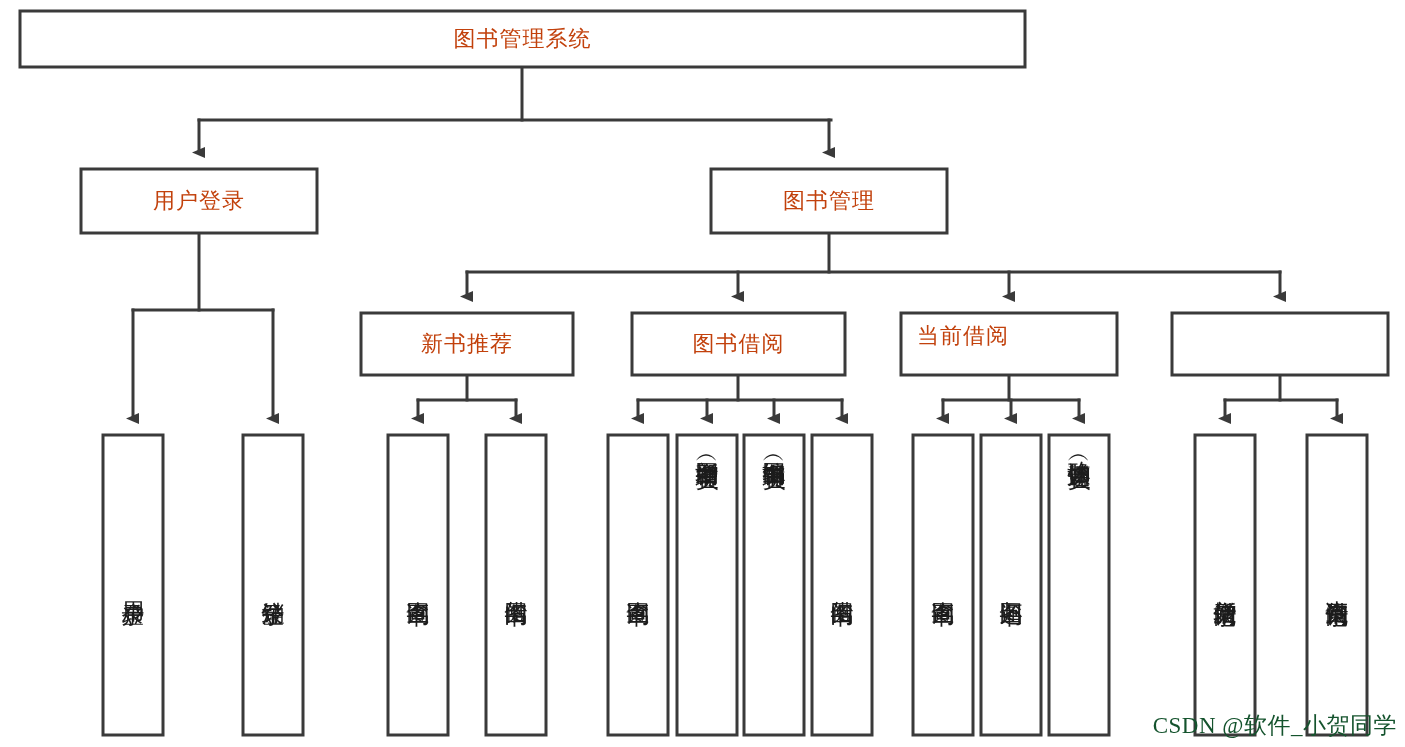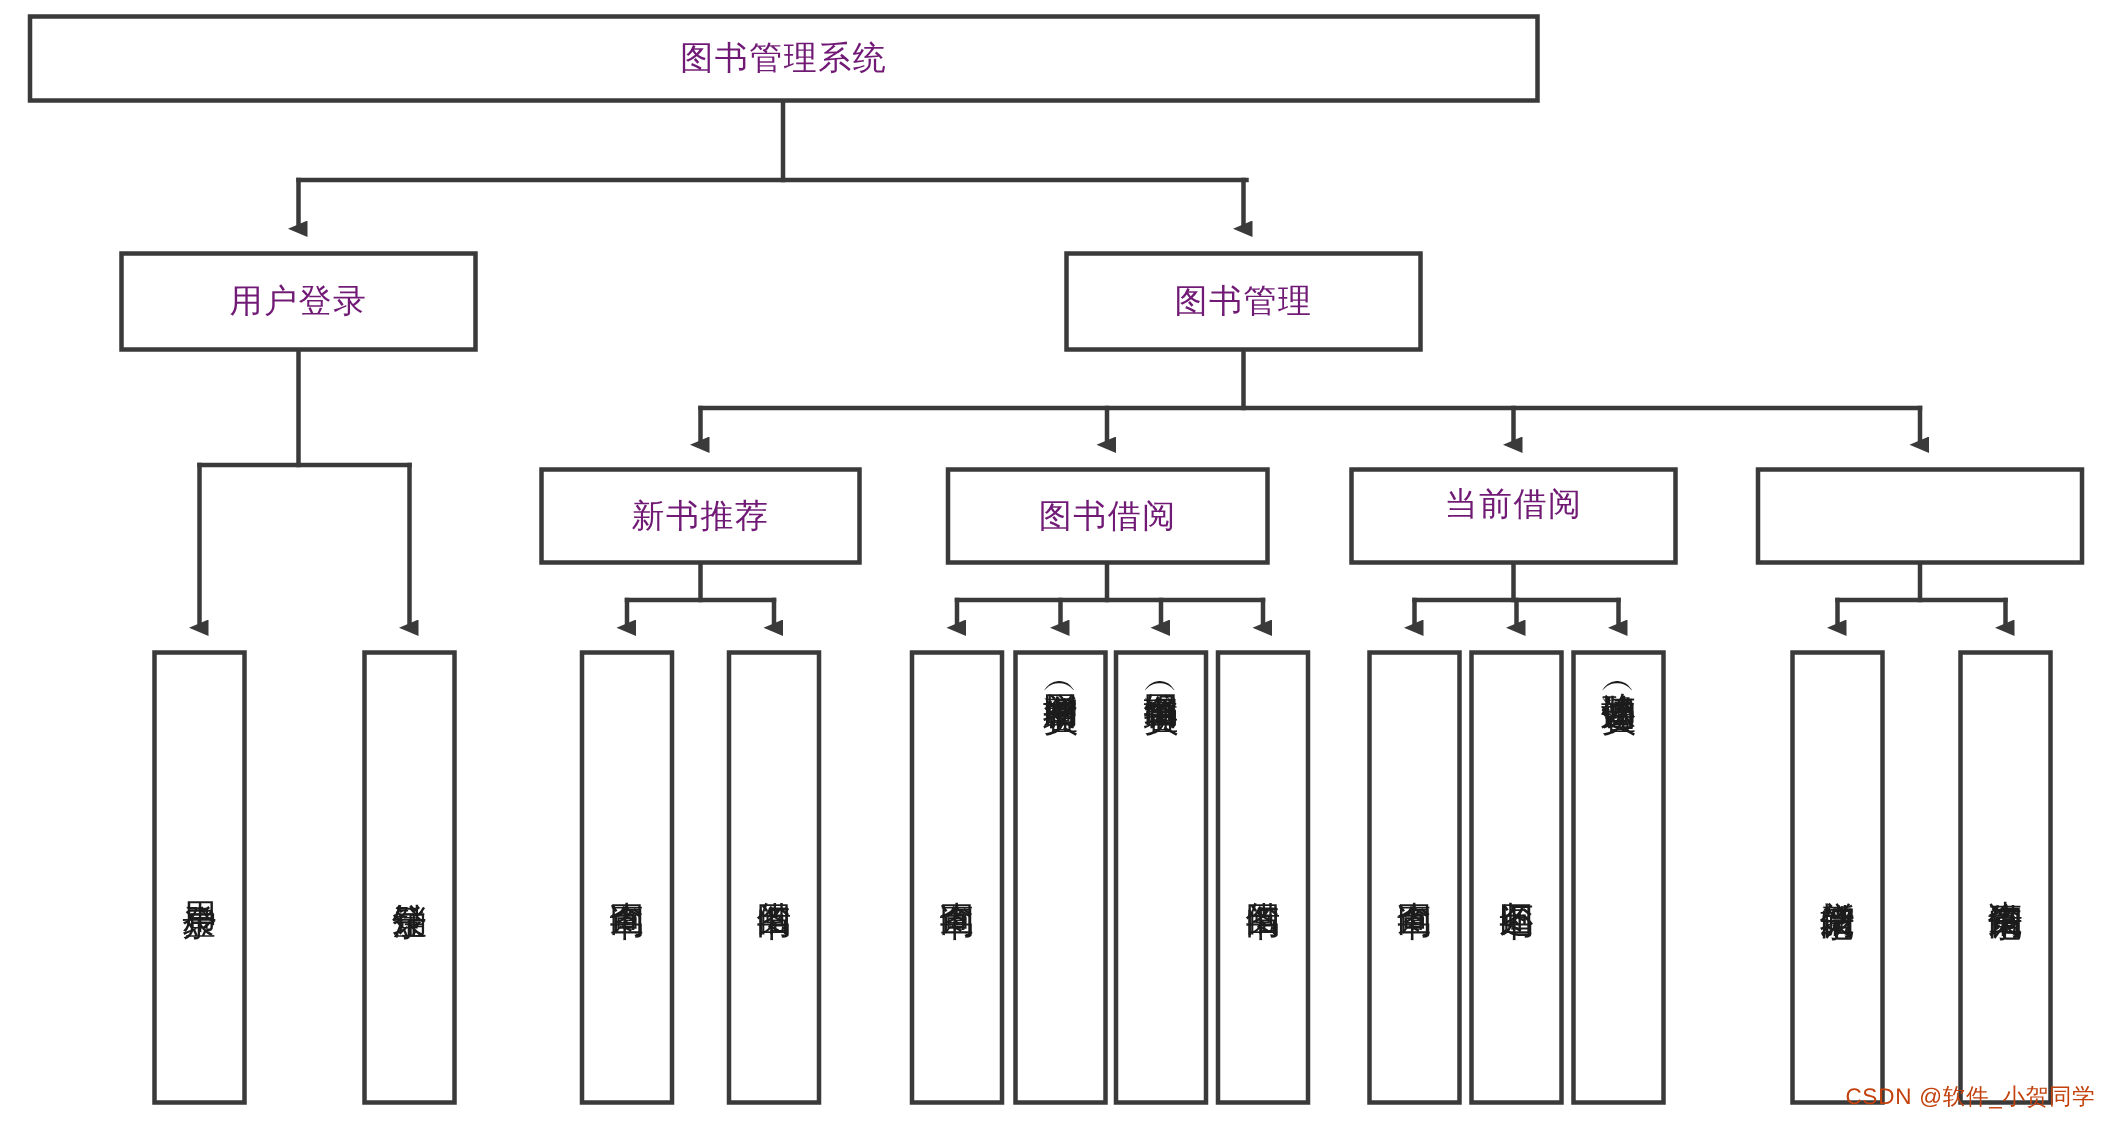--- a/index.html
+++ b/index.html
@@ -22,34 +22,34 @@
      align-items:center;
      justify-content:center;
      text-align:center;
      white-space:nowrap;
      pointer-events:none;
   }
   .hlabel{
      position:absolute;
      font-family:"Liberation Sans","DejaVu Sans",sans-serif;
      font-size:22px;
-     color:#701a75;
+     color:#c2410c;
      display:flex;
      align-items:center;
      justify-content:center;
      letter-spacing:1px;
      pointer-events:none;
   }
   .watermark{
      position:absolute;
      right:8px;
      bottom:6px;
-     font-family:Liberation Sans, sans-serif;
-     font-size:15px;
-     color:#c2410c;
+     font-family:Liberation Serif, serif;
+     font-size:23px;
+     color:#14532d;
      letter-spacing:0.5px;
      white-space:nowrap;
   }
 </style>
 </head>
 <body>
 
 <div id="canvas">
 
   <svg class="diagram" viewBox="0 0 1405 747">
@@ -141,21 +141,21 @@
   <div class="hlabel" style="left:20px;top:11px;width:1005px;height:56px;">图书管理系统</div>
 
   <div class="hlabel" style="left:81px;top:169px;width:236px;height:64px;">用户登录</div>
 
   <div class="hlabel" style="left:711px;top:169px;width:236px;height:64px;border-radius:22px;">图书管理</div>
 
   <div class="hlabel" style="left:632px;top:313px;width:213px;height:62px;">图书借阅</div>
 
   <div class="hlabel" style="left:361px;top:313px;width:212px;height:62px;">新书推荐</div>
 
-  <div class="hlabel" style="left:901px;top:313px;width:216px;height:45px;">当前借阅</div>
+  <div class="hlabel" style="left:855px;top:313px;width:216px;height:45px;">当前借阅</div>
 
 
   <div class="vlabel" style="left:103px;top:435px;width:60px;height:300px;">用户登录</div>
 
   <div class="vlabel" style="left:243px;top:435px;width:60px;height:300px;">注销登录</div>
 
   <div class="vlabel" style="left:388px;top:435px;width:60px;height:300px;">查询图书</div>
 
   <div class="vlabel" style="left:486px;top:435px;width:60px;height:300px;">借阅图书</div>
 

